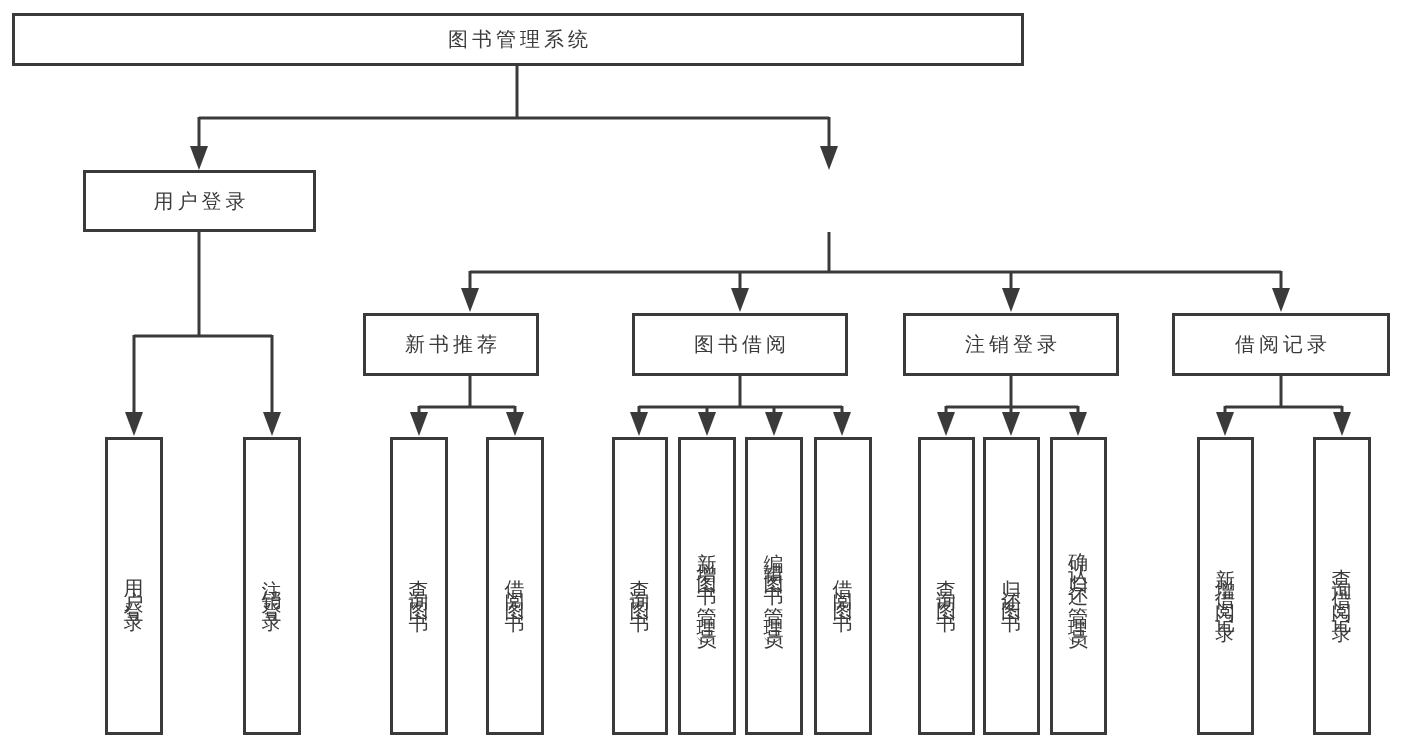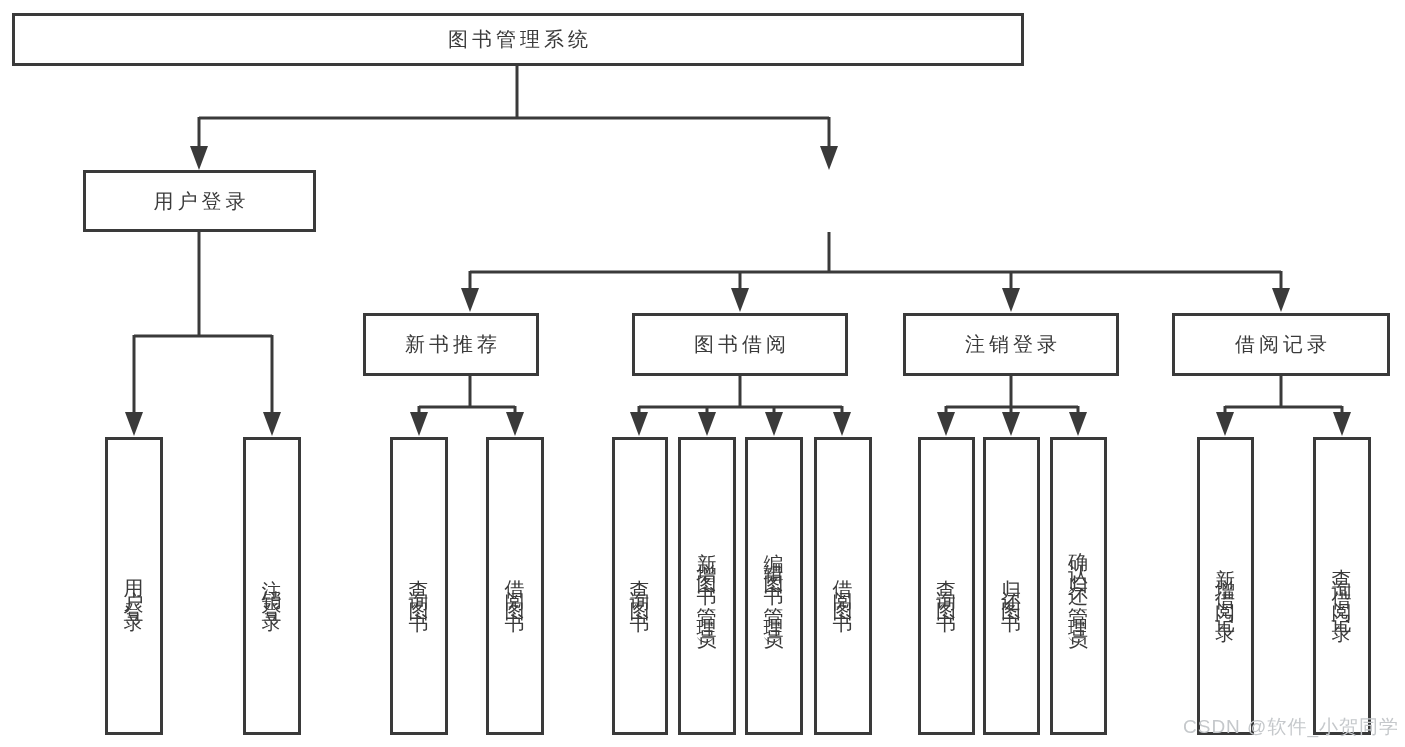--- a/index.html
+++ b/index.html
@@ -197,15 +197,14 @@
     <span class="vlabel">确认归还（管理员）</span>
   </div>
 
   <div class="leaf" style="left:1197px; width:57px;">
     <span class="vlabel">新增借阅记录</span>
   </div>
   <div class="leaf" style="left:1313px; width:58px;">
     <span class="vlabel">查询借阅记录</span>
   </div>
 
-  <div id="watermark">CSDN @软件_小贺同学</div>
 
 </div>
 
 </body></html>

